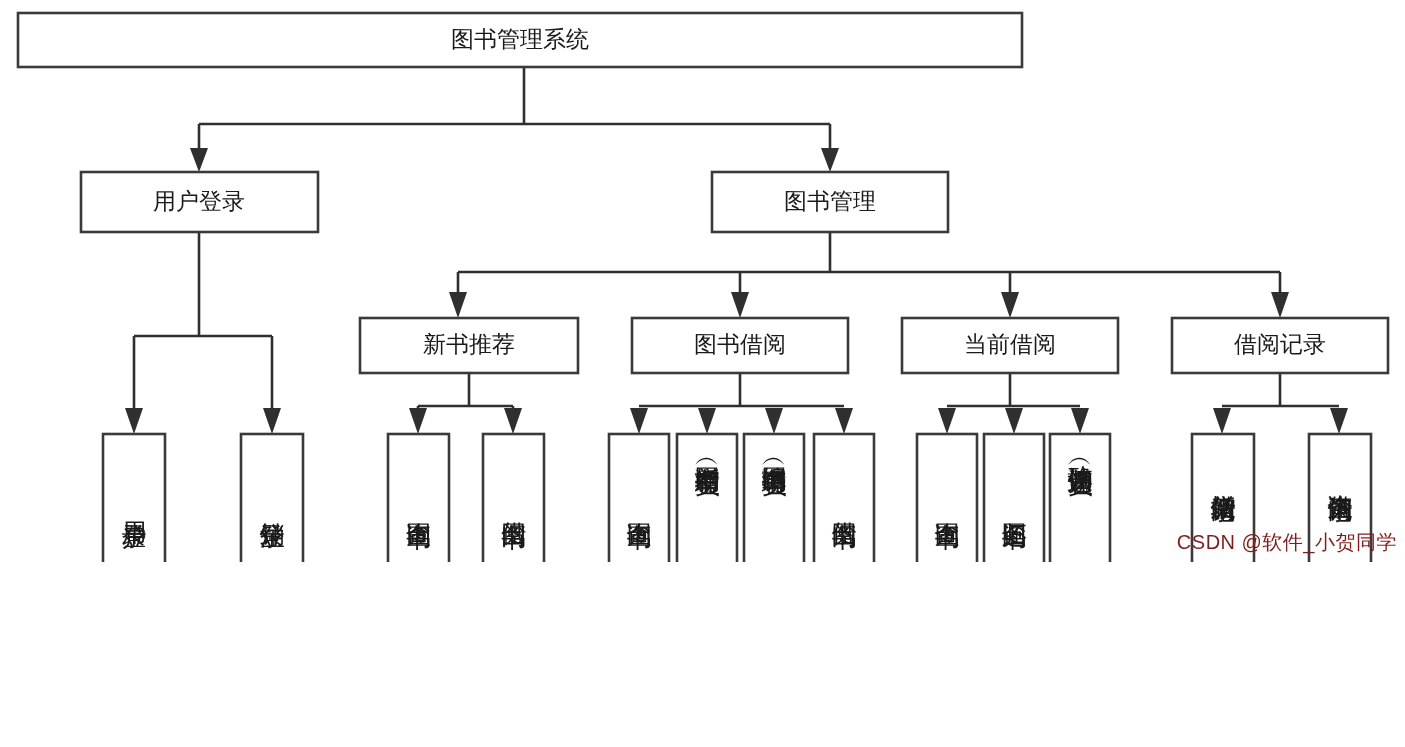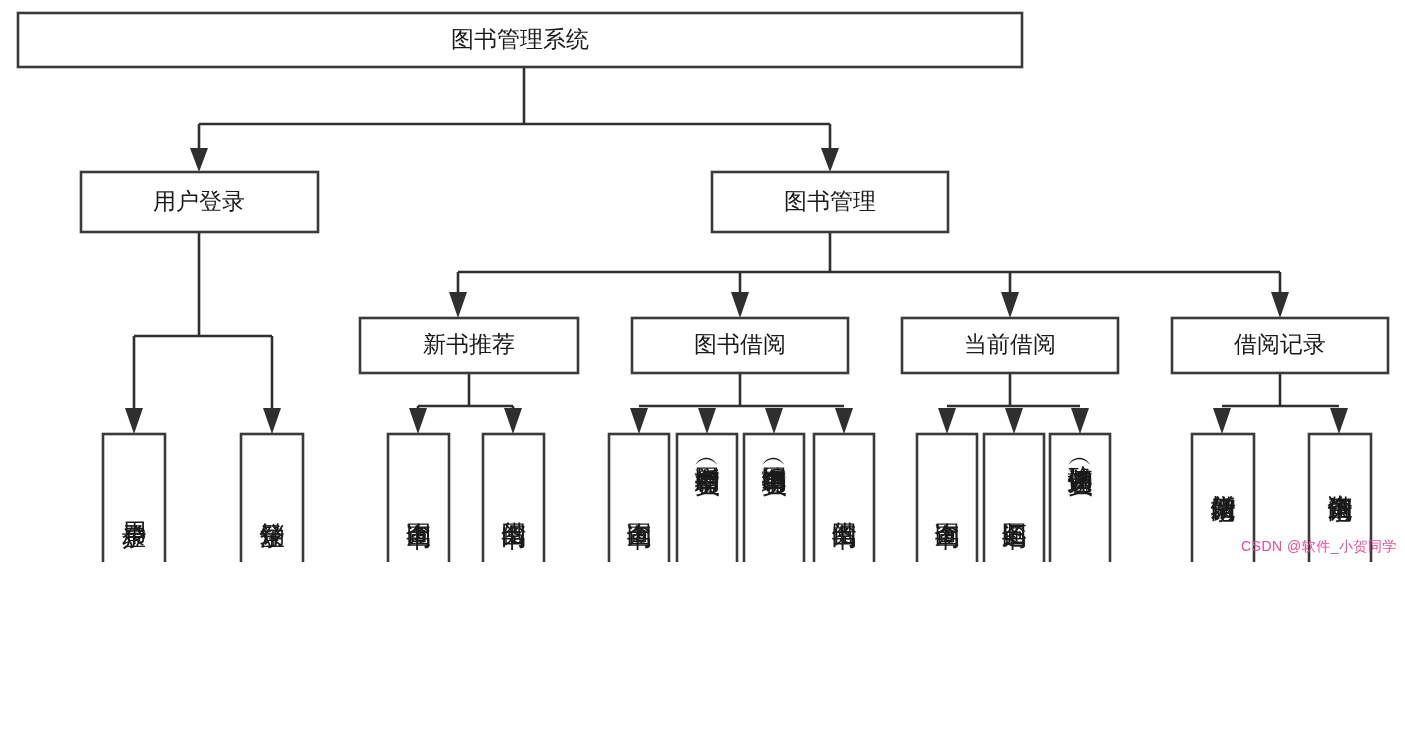--- a/index.html
+++ b/index.html
@@ -62,22 +62,22 @@
     line-height: 1.02;
     letter-spacing: 1px;
     color: #1a1a1a;
     white-space: nowrap;
   }
   .watermark {
     position: absolute;
     right: 8px;
     bottom: 6px;
     font-family: "Liberation Sans", "DejaVu Sans", sans-serif;
-    font-size: 14px;
-    color: #ec4899;
+    font-size: 20px;
+    color: #7f1d1d;
     letter-spacing: 0.5px;
     user-select: none;
     white-space: nowrap;
   }
 </style>
 </head>
 <body>
 
 <div id="diagram-root">
 

